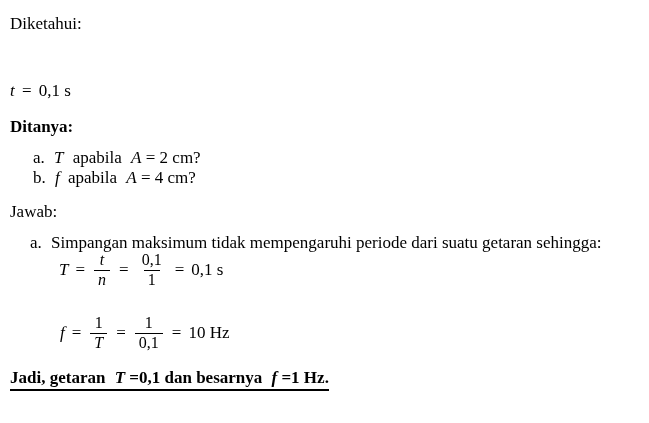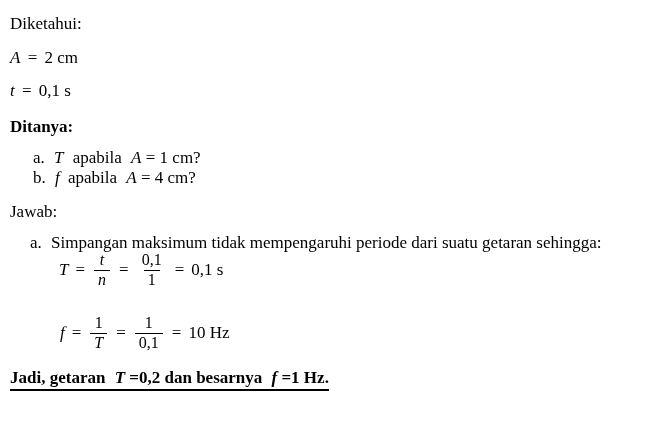--- a/index.html
+++ b/index.html
@@ -72,40 +72,35 @@
     padding-bottom: 1px;
   }
 </style>
 </head>
 <body>
 
 <div class="page">
 
   <div class="line" style="left:10px; top:15px;">Diketahui:</div>
 
-  <div class="line" style="left:10px; top:49px;">
-    <span class="mathvar">A</span>
-    <span class="op">=</span>
-    <span>2 cm</span>
-  </div>
 
   <div class="line" style="left:10px; top:82px;">
     <span class="mathvar">t</span>
     <span class="op">=</span>
     <span>0,1 s</span>
   </div>
 
   <div class="line" style="left:10px; top:118px;font-weight:bold;">Ditanya:</div>
 
   <div class="sub-item" style="left:33px; top:148px;">
     <span>a.</span>
     <span class="mathvar" style="margin-left:5px;">T</span>
     <span style="margin-left:5px;">apabila</span>
     <span class="mathvar" style="margin-left:5px;">A</span>
-    <span>= 1 cm?</span>
+    <span>= 2 cm?</span>
   </div>
 
   <div class="sub-item" style="left:33px; top:168px;">
     <span>b.</span>
     <span class="mathvar" style="margin-left:5px;">f</span>
     <span style="margin-left:4px;">apabila</span>
     <span class="mathvar" style="margin-left:5px;">A</span>
     <span>= 4 cm?</span>
   </div>
 
@@ -145,18 +140,18 @@
       <span class="num">1</span>
       <span class="den">0,1</span>
     </span>
     <span class="op">=</span>
     <span>10 Hz</span>
   </div>
 
   <div class="concl" style="left:10px; top:368px;">
     <span>Jadi, getaran</span>
     <span class="mathvar" style="margin-left:5px;">T</span>
-    <span>=0,2 dan besarnya</span>
+    <span>=0,1 dan besarnya</span>
     <span class="mathvar" style="margin-left:5px;">f</span>
     <span>=1 Hz.</span>
   </div>
 
 </div>
 
 </body></html>

